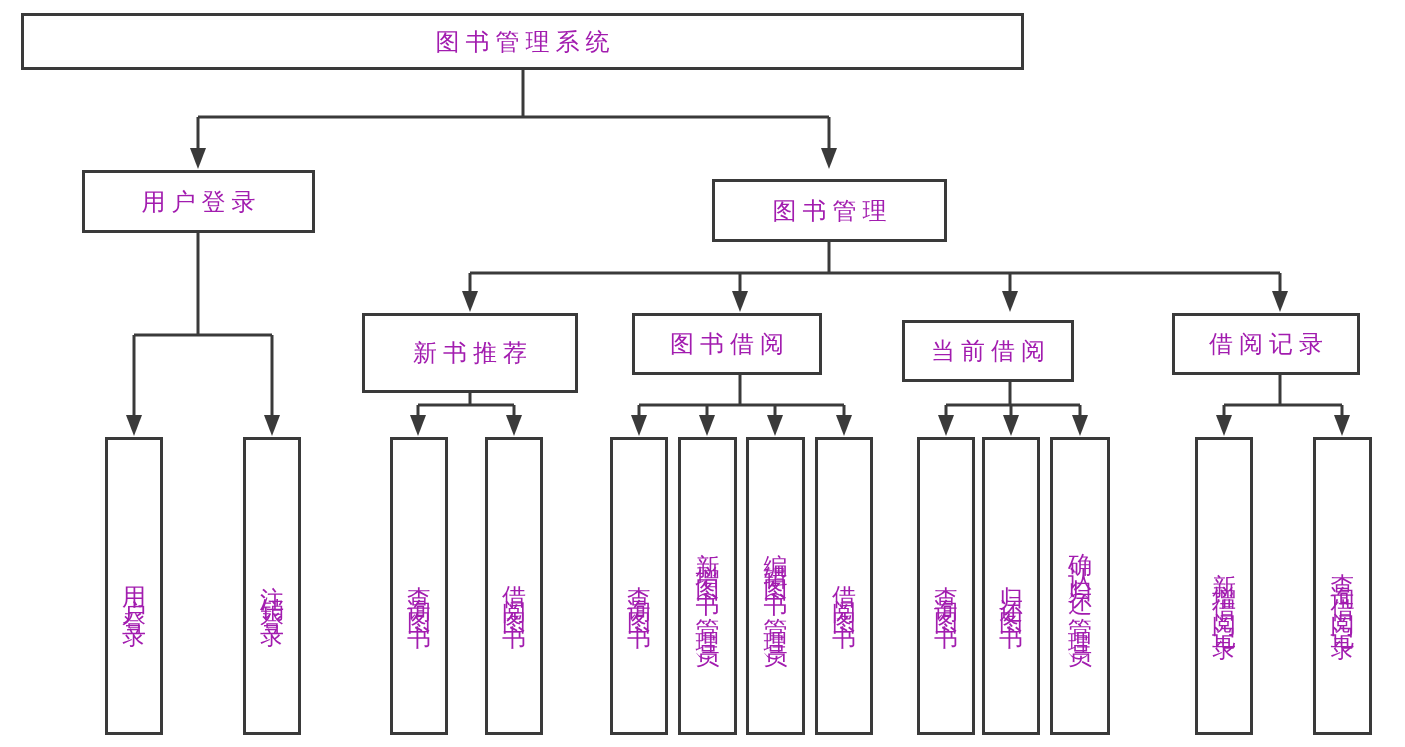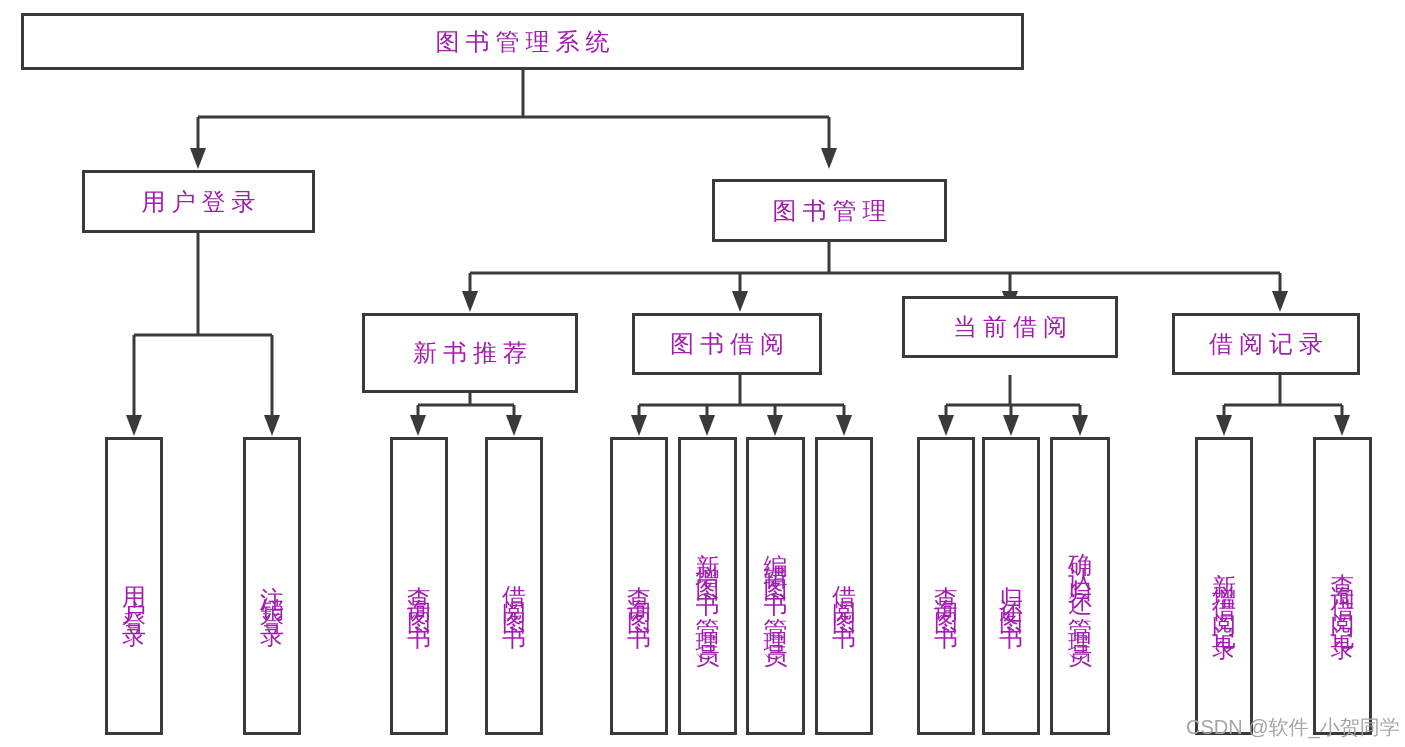--- a/index.html
+++ b/index.html
@@ -128,21 +128,21 @@
   <div class="node" style="left:712px; top:170px; width:235px; height:63px;margin-top:9px;">
     <span class="lbl">图书管理</span>
   </div>
 
   <div class="node" style="left:362px; top:313px; width:216px; height:80px;">
     <span class="lbl">新书推荐</span>
   </div>
   <div class="node" style="left:632px; top:313px; width:190px; height:62px;">
     <span class="lbl">图书借阅</span>
   </div>
-  <div class="node" style="left:902px; top:296px; width:216px; height:62px;">
+  <div class="node" style="left:902px; top:320px; width:172px; height:62px;">
     <span class="lbl">当前借阅</span>
   </div>
   <div class="node" style="left:1172px; top:313px; width:188px; height:62px;">
     <span class="lbl">借阅记录</span>
   </div>
 
   <div class="node leaf" style="left:105px; top:437px; width:58px; height:298px;">
     <span class="lbl">用户登录</span>
   </div>
   <div class="node leaf" style="left:243px; top:437px; width:58px; height:298px;">
@@ -175,15 +175,14 @@
   <div class="node leaf" style="left:1050px; top:437px; width:60px; height:298px;">
     <span class="lbl">确认归还（管理员）</span>
   </div>
   <div class="node leaf" style="left:1195px; top:437px; width:58px; height:298px;">
     <span class="lbl">新增借阅记录</span>
   </div>
   <div class="node leaf" style="left:1313px; top:437px; width:59px; height:298px;">
     <span class="lbl">查询借阅记录</span>
   </div>
 
-  <div class="watermark">CSDN @软件_小贺同学</div>
 
 </div>
 
 </body></html>

